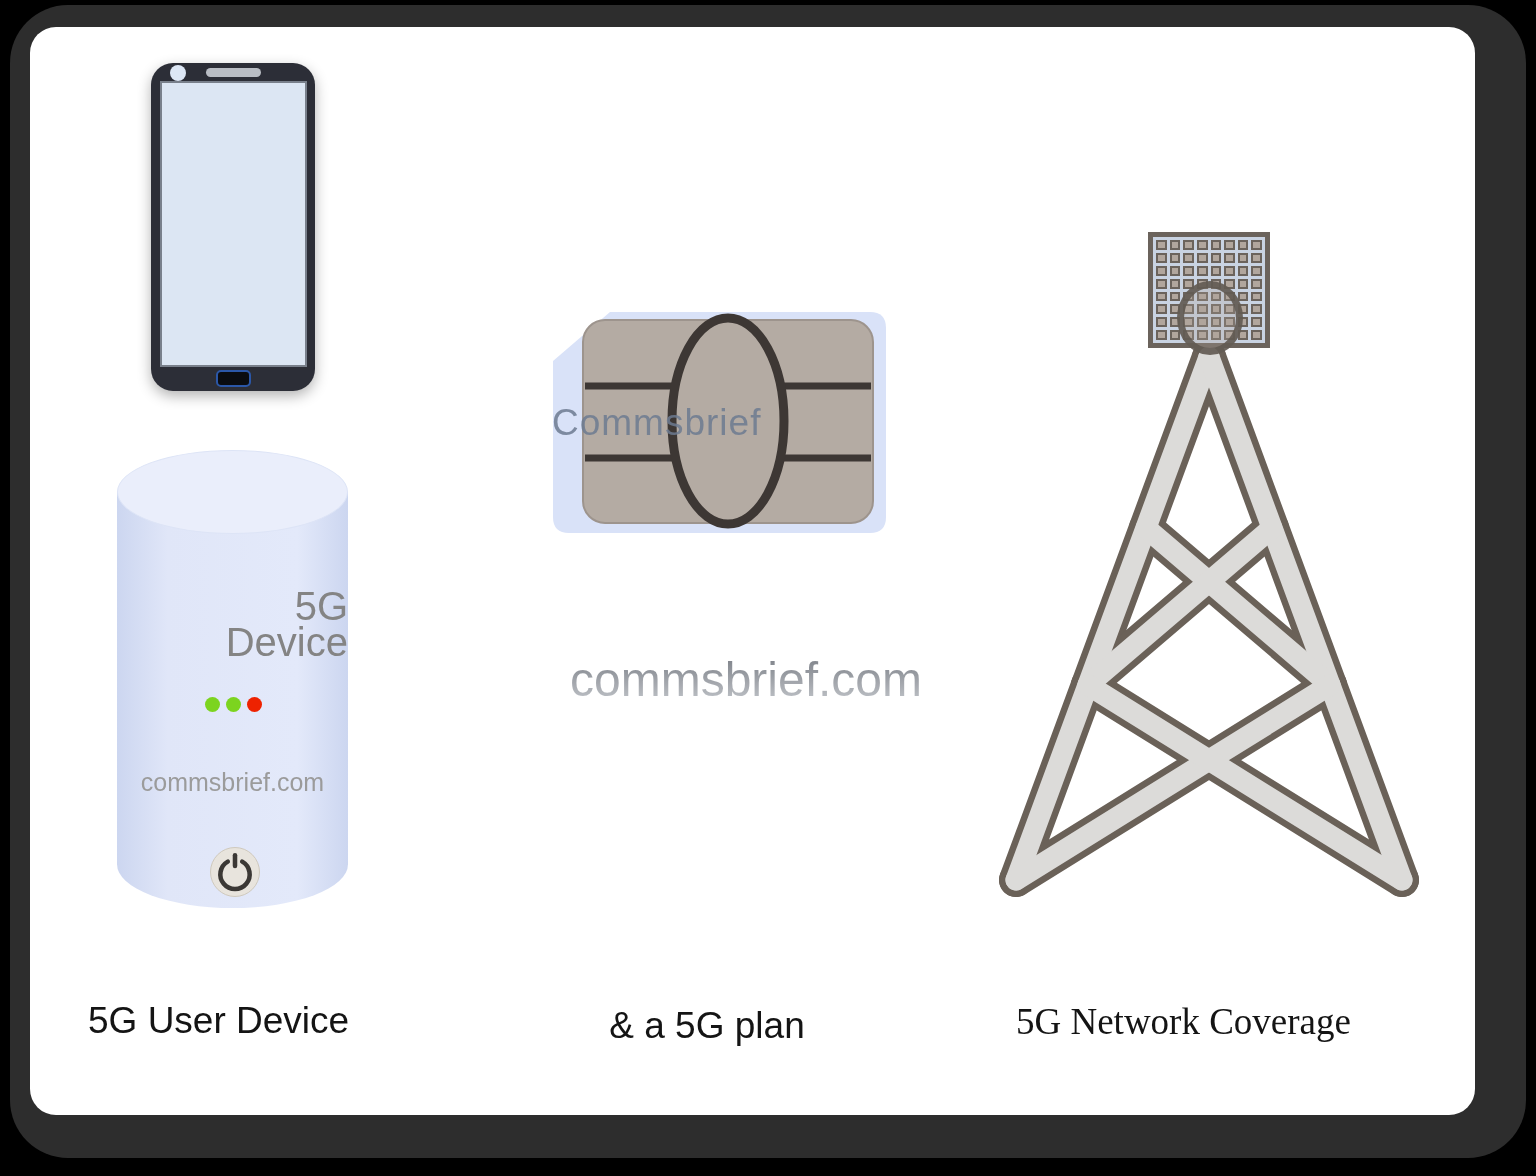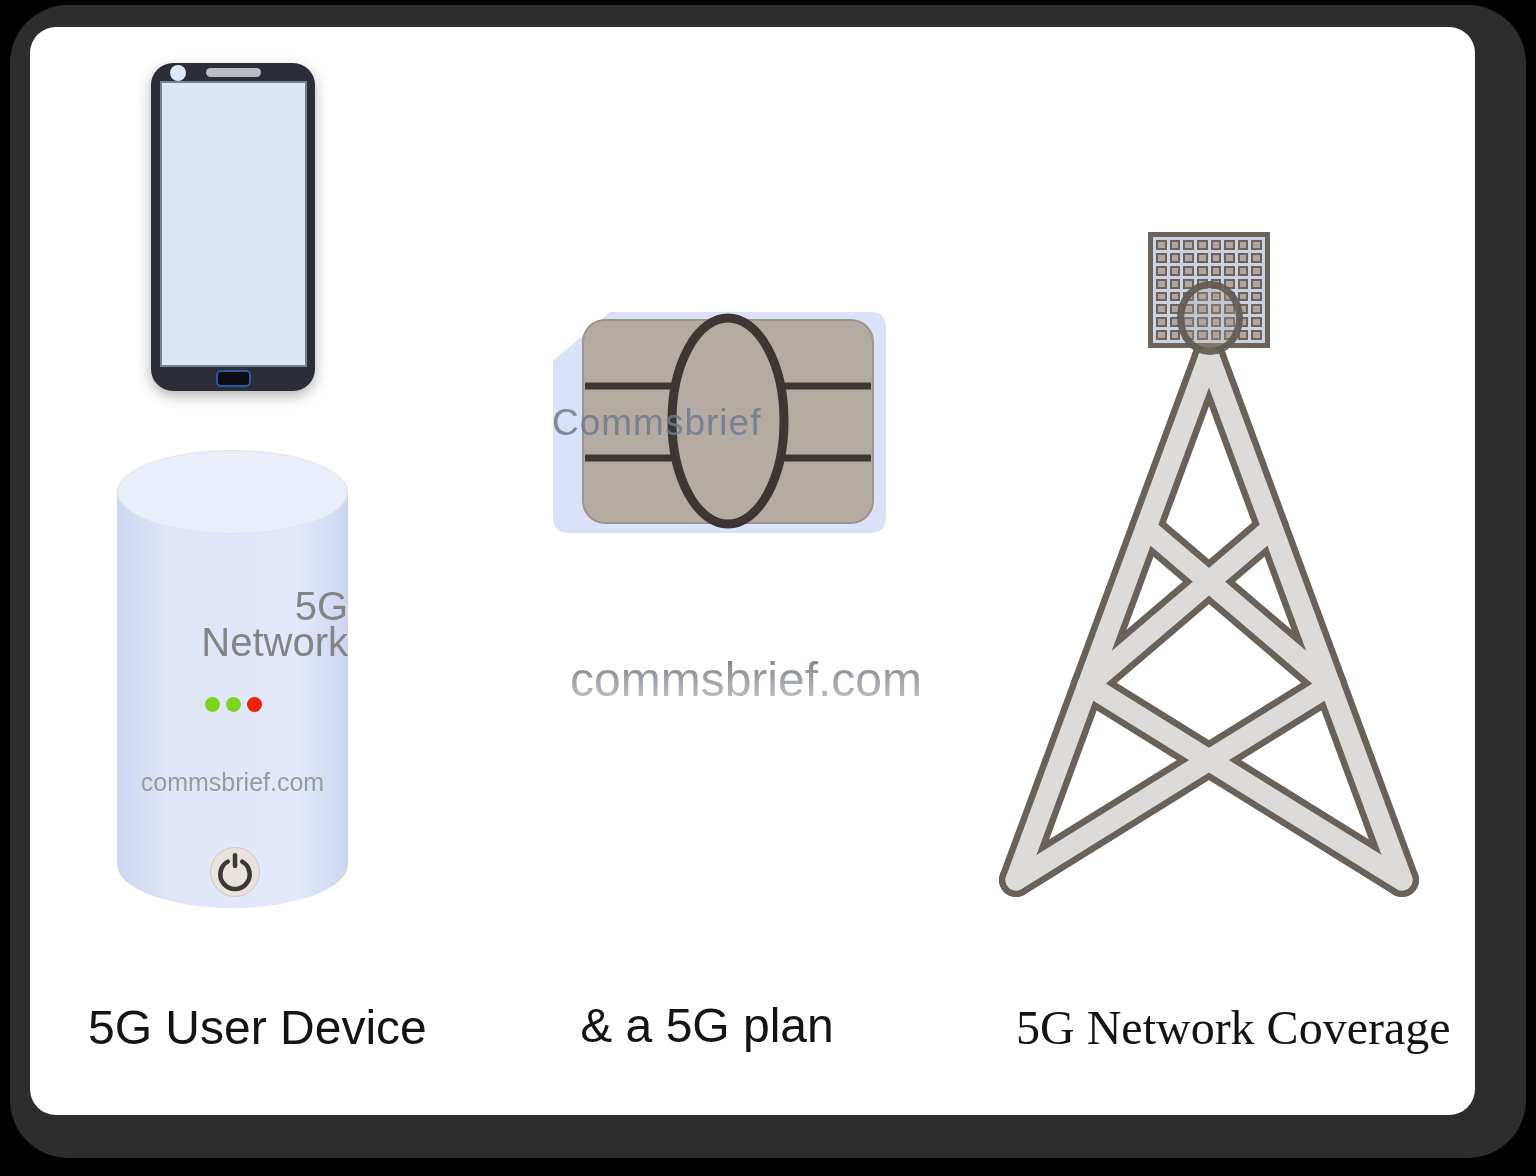--- a/index.html
+++ b/index.html
@@ -81,42 +81,42 @@
   }
 
   
   .watermark{
     left:544px;top:652px;width:404px;text-align:center;
     font-size:48px;letter-spacing:0px;
     background:linear-gradient(180deg,#7f838a 10%,#c3c6cb 95%);
     -webkit-background-clip:text;background-clip:text;
     color:transparent;-webkit-text-fill-color:transparent;
   }
-  .caption{font-size:48px;color:#141414;white-space:nowrap;}
+  .caption{font-size:37px;color:#141414;white-space:nowrap;}
   .caption-device{left:88px;top:1000px;}
   .caption-sim{left:557px;top:1000px;width:300px;text-align:center;line-height:52px;}
   .caption-coverage{left:1016px;top:1000px;font-family:Liberation Serif, serif;}
 </style>
 </head>
 <body>
 
 <div class="abs slide-frame"></div>
 <div class="abs canvas"></div>
 
 <div class="abs phone-body"></div>
 <div class="abs phone-camera"></div>
 <div class="abs phone-speaker"></div>
 <div class="abs phone-screen"></div>
 <div class="abs phone-home"></div>
 
 <div class="abs router-bodyshape"></div>
 <div class="abs router-top"></div>
 <div class="abs router-title">
   <div>5G</div>
-  <div>Network</div>
+  <div>Device</div>
 </div>
 <div class="abs led" style="left: 205px; top: 697px; background: rgb(124, 212, 31);"></div>
 <div class="abs led" style="left: 226px; top: 697px; background: rgb(124, 212, 31);"></div>
 <div class="abs led" style="left: 247px; top: 697px; background: rgb(238, 34, 0);"></div>
 <div class="abs router-brand">commsbrief.com</div>
 <div class="abs router-power">
   <svg width="48" height="48" viewBox="0 0 36 36">
     <path d="M12.6,10.2 A11,11 0 1 0 23.4,10.2" fill="none" stroke="#3b3835" stroke-width="3.4" stroke-linecap="round"></path>
     <line x1="18" y1="5.5" x2="18" y2="13.5" stroke="#3b3835" stroke-width="3.4" stroke-linecap="round"></line>
   </svg>

